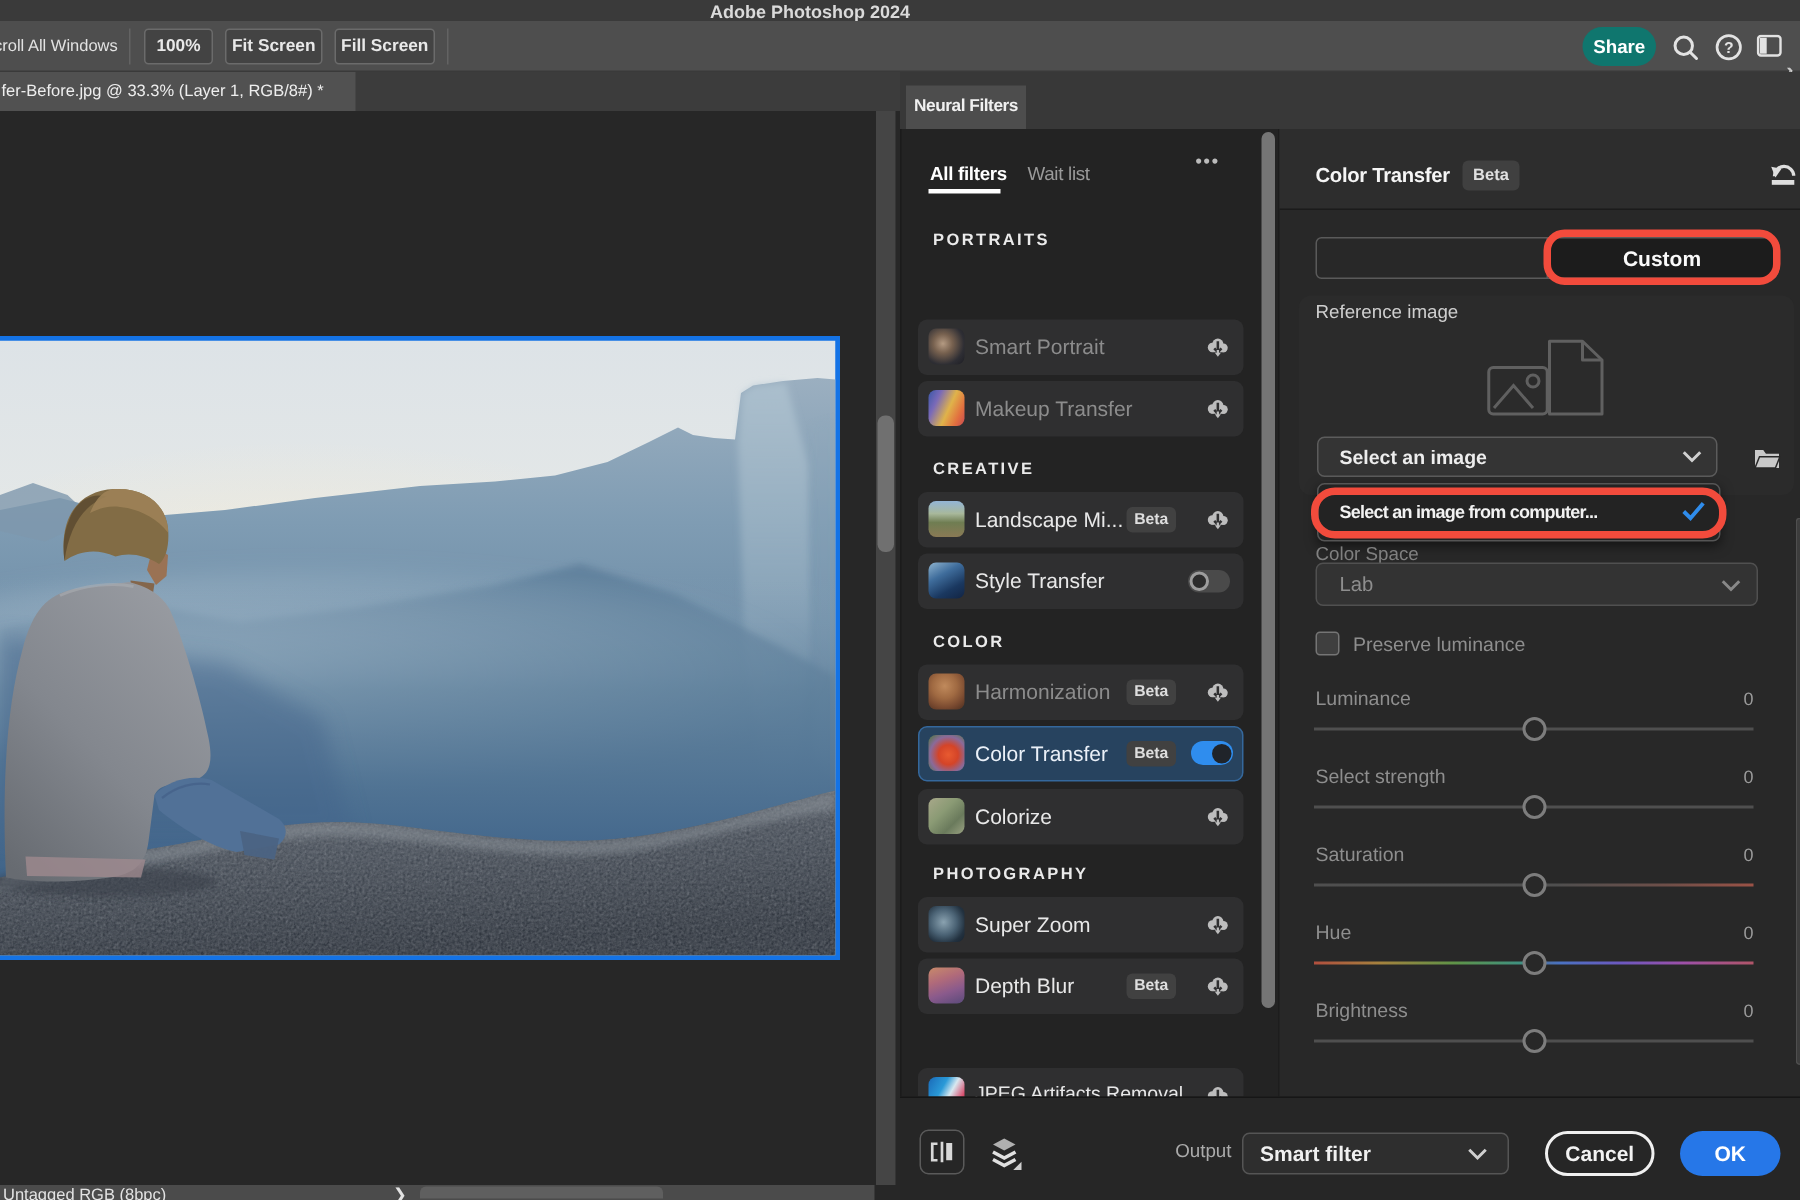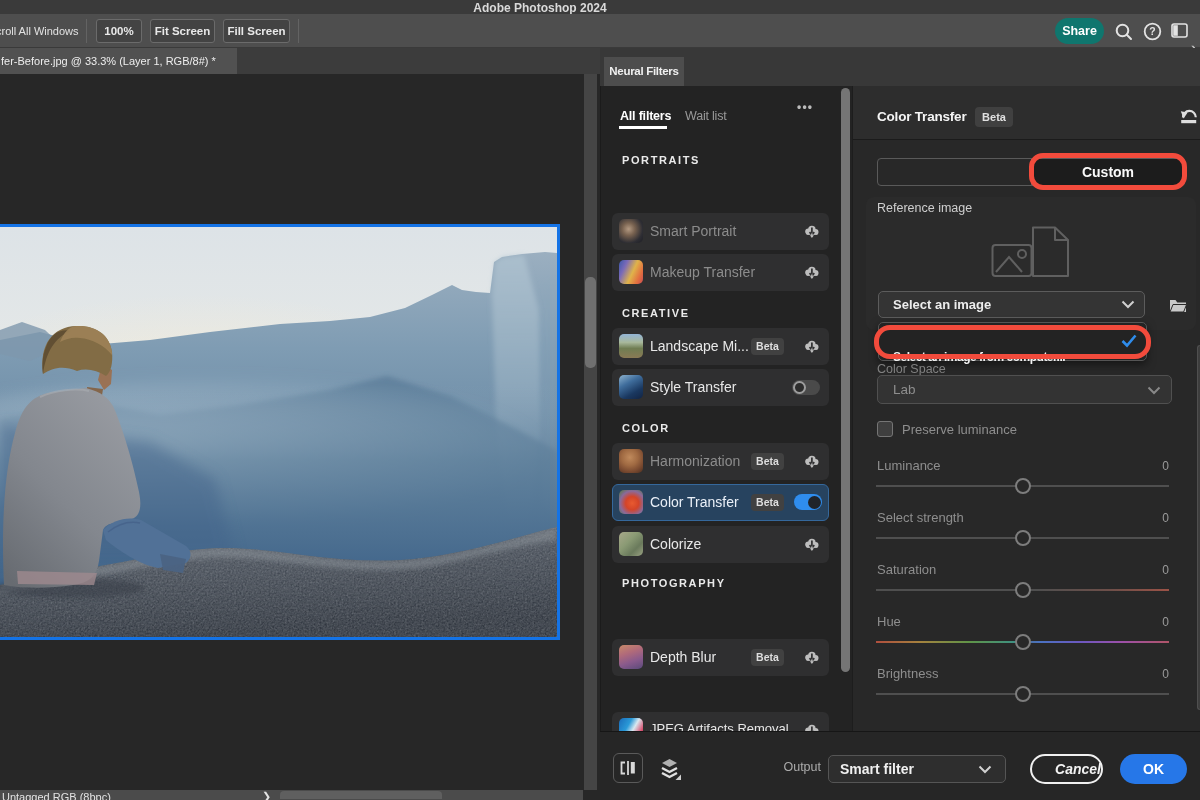--- a/index.html
+++ b/index.html
@@ -251,20 +251,27 @@
       </div>
     </div>
     <div class="card" style="top:440px;">
       <div class="thumb" style="background:linear-gradient(135deg,#a8a88a 0%,#8a9a74 40%,#6a7a5c 70%,#9aa282 100%);"></div>
       <span class="fname">Colorize</span>
       <svg class="cloudw" width="17" height="17" viewBox="0 0 17 17">
           <use href="#cloudico"></use>
         </svg>
     </div>
     <div class="seclabel" style="top:491px;">PHOTOGRAPHY</div>
+    <div class="card" style="top:512px;">
+      <div class="thumb" style="background:radial-gradient(circle at 42% 45%,#8aa2b0 0%,#4a6274 45%,#233240 75%,#16222e 100%);"></div>
+      <span class="fname">Super Zoom</span>
+      <svg class="cloudw" width="17" height="17" viewBox="0 0 17 17">
+          <use href="#cloudico"></use>
+        </svg>
+    </div>
     <div class="card" style="top:553px;">
       <div class="thumb" style="background:linear-gradient(160deg,#c88a6a 0%,#b06a7a 35%,#8a5a8c 65%,#5a4a7a 100%);"></div>
       <span class="fname">Depth Blur</span>
       <div class="beta">Beta</div>
       <svg class="cloudw" width="17" height="17" viewBox="0 0 17 17">
           <use href="#cloudico"></use>
         </svg>
     </div>
     <div class="seclabel" style="top:605px;margin-top:22px;">RESTORATION</div>
     <div class="card" style="top:626px;height:19px;border-radius:6px 6px 0 0;">
@@ -305,21 +312,21 @@
     <div class="abs" style="left:40px;top:205px;height:27px;line-height:27px;font-size:13px;font-weight:600;color:#ededed;">Select an image</div>
     <svg class="abs" style="left:268px;top:214px;" width="14" height="9" viewBox="0 0 14 9">
         <path d="M1.5,1.5 L7,7 L12.5,1.5" fill="none" stroke="#d0d0d0" stroke-width="2"></path>
       </svg>
     <svg class="abs" style="left:316px;top:212px;" width="18" height="16" viewBox="0 0 18 16">
       <path d="M1,14 V2 h5.5 l1.8,2.5 H17 V14 Z" fill="#c9c9c9"></path>
       <path d="M1,14 L4,6.5 H17.6 L14.6,14 Z" fill="#c9c9c9" stroke="#282828" stroke-width="1"></path>
     </svg>
 
     <div class="abs" style="left:25px;top:236px;width:269px;height:39px;background:#232323;border:1px solid #555;border-radius:5px;box-sizing:border-box;box-shadow:0 3px 8px rgba(0,0,0,0.5);"></div>
-    <div class="abs" style="left:40px;top:252px;height:22px;line-height:39px;font-size:12px;font-weight:700;letter-spacing:-0.5px;color:#f2f2f2;">Select an image from computer...</div>
+    <div class="abs" style="left:40px;top:236px;height:22px;line-height:39px;font-size:12px;font-weight:700;letter-spacing:-0.5px;color:#f2f2f2;">Select an image from computer...</div>
     <svg class="abs" style="left:268px;top:248px;" width="16" height="14" viewBox="0 0 16 14">
         <path d="M1.5,7 L6,11.5 L14.5,1.5" fill="none" stroke="#2f8ceb" stroke-width="2.6"></path>
       </svg>
     <div class="redring" style="left:21px;top:239px;width:277px;height:34px;border-radius:16px;"></div>
 
     <div class="abs" style="left:24px;top:276px;font-size:12.5px;color:#808080;">Color Space</div>
     <div class="dd" style="left:24px;top:289px;width:295px;height:29px;background:#333333;border-color:#505050;"></div>
     <div class="abs" style="left:40px;top:289px;height:29px;line-height:29px;font-size:13.5px;color:#8e8e8e;">Lab</div>
     <svg class="abs" style="left:294px;top:300px;" width="14" height="9" viewBox="0 0 14 9">
         <path d="M1.5,1.5 L7,7 L12.5,1.5" fill="none" stroke="#888" stroke-width="2"></path>
@@ -370,14 +377,14 @@
   <path d="M4,11 L11.5,15 L19,11" fill="none" stroke="#e0e0e0" stroke-width="2.4"></path>
   <path d="M4,16 L11.5,20 L19,16" fill="none" stroke="#e0e0e0" stroke-width="2.4"></path>
   <path d="M23,23 H17.5 L23,17.5 Z" fill="#d0d0d0"></path>
 </svg>
 <div class="abs" style="left:741px;top:760px;width:80px;text-align:right;font-size:12.5px;color:#ababab;">Output</div>
 <div class="abs dd" style="left:828px;top:755px;width:178px;height:28px;background:#2e2e2e;border-color:#555;"></div>
 <div class="abs" style="left:840px;top:755px;height:28px;line-height:28px;font-size:14px;font-weight:600;color:#f0f0f0;">Smart filter</div>
 <svg class="abs" style="left:978px;top:765px;" width="14" height="9" viewBox="0 0 14 9">
     <path d="M1.5,1.5 L7,7 L12.5,1.5" fill="none" stroke="#d0d0d0" stroke-width="2"></path>
   </svg>
-<div class="abs" style="left:1030px;top:754px;width:73px;height:30px;border:2px solid #f0f0f0;border-radius:16px;box-sizing:border-box;color:#f2f2f2;font-size:14px;font-weight:700;text-align:right;line-height:26px;font-style:italic;">Cancel</div>
+<div class="abs" style="left:1030px;top:754px;width:73px;height:30px;border:2px solid #f0f0f0;border-radius:16px;box-sizing:border-box;color:#f2f2f2;font-size:14px;font-weight:700;text-align:center;line-height:26px;">Cancel</div>
 <div class="abs" style="left:1120px;top:754px;width:67px;height:30px;background:#2677e8;border-radius:16px;color:#ffffff;font-size:14px;font-weight:700;text-align:center;line-height:30px;">OK</div>
 
 </body></html>

